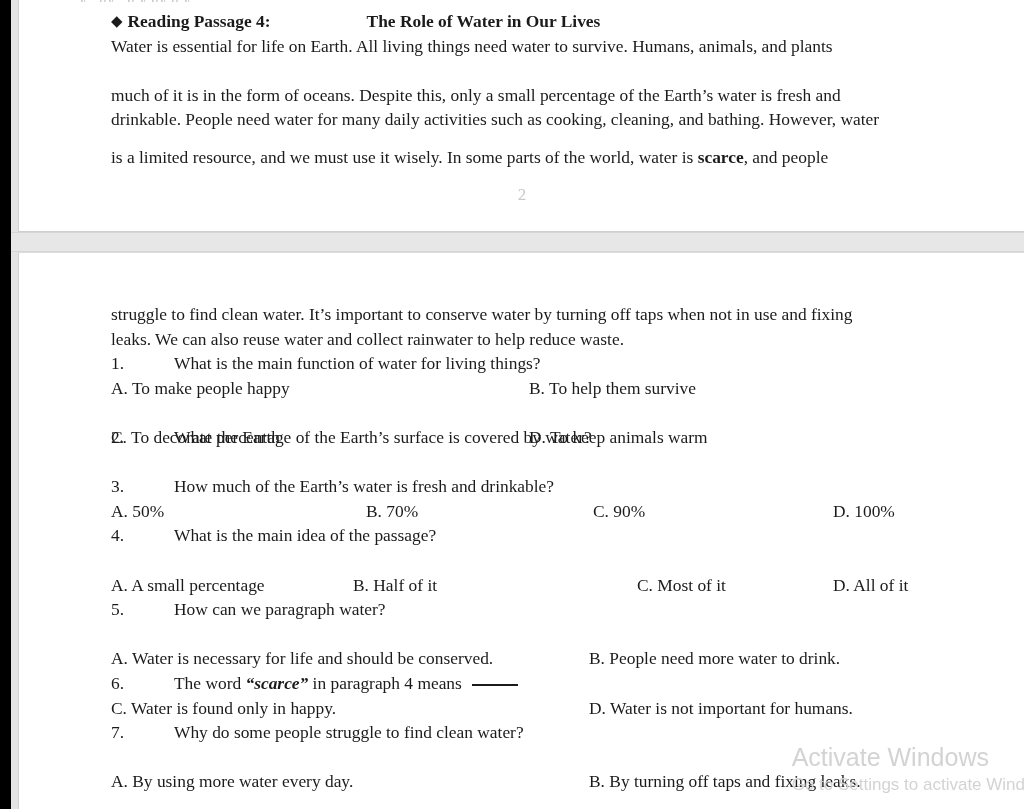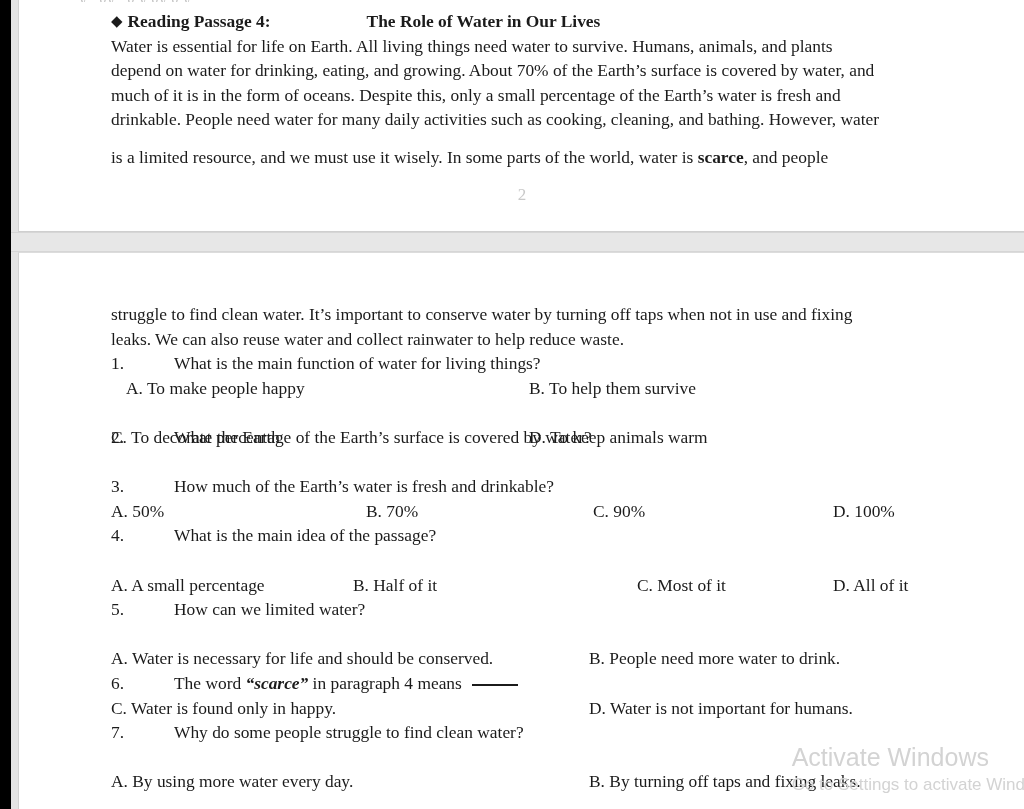--- a/index.html
+++ b/index.html
@@ -178,40 +178,39 @@
 
   <div class="page page-one">
 
     <div class="clipped-top">y  ,  gy   ,   g     y   gy   g    y</div>
 
     <div class="doc-text passage-heading" style="top:12px;">
       <span class="diamond">◆</span><span>Reading Passage 4:</span><span class="heading-title">The Role of Water in Our Lives</span>
     </div>
 
     <div class="doc-text body-line" style="top:36.5px;">Water is essential for life on Earth. All living things need water to survive. Humans, animals, and plants</div>
-    <div class="doc-text body-line" style="top:61.1px;">depend on water for drinking, eating, and growing. About 70% of the Earth’s surface is covered by water, and</div>
     <div class="doc-text body-line" style="top:85.7px;">much of it is in the form of oceans. Despite this, only a small percentage of the Earth’s water is fresh and</div>
     <div class="doc-text body-line" style="top:110.3px;">drinkable. People need water for many daily activities such as cooking, cleaning, and bathing. However, water</div>
     <div class="doc-text body-line" style="top:148px;"><span>is a limited resource, and we must use it wisely. In some parts of the world, water is </span><b>scarce</b><span>, and people</span></div>
 
     <div class="page-number" style="top:188px;">2</div>
   </div>
 
   <div class="page-gap"></div>
 
   <div class="page page-two">
 
     <div class="doc-text" style="top:49px;">struggle to find clean water. It’s important to conserve water by turning off taps when not in use and fixing</div>
     <div class="doc-text" style="top:73.6px;">leaks. We can also reuse water and collect rainwater to help reduce waste.</div>
 
     <div class="doc-text q-line" style="top:98.2px;">
       <span class="q-num">1.</span><span>What is the main function of water for living things?</span>
     </div>
     <div class="doc-text opt-row" style="top:122.8px; left:0; width:1006px;">
-      <span class="opt" style="left:107px;">A. To make people happy</span>
+      <span class="opt" style="left:92px;">A. To make people happy</span>
       <span class="opt" style="left:510px;">B. To help them survive</span>
     </div>
     <div class="doc-text opt-row" style="top:147.4px; left:0; width:1006px;">
       <span class="opt" style="left:92px;">C. To decorate the Earth</span>
       <span class="opt" style="left:510px;">D. To keep animals warm</span>
     </div>
 
     <div class="doc-text q-line" style="top:172px;">
       <span class="q-num">2.</span><span>What percentage of the Earth’s surface is covered by water?</span>
     </div>
@@ -238,21 +237,21 @@
     <div class="doc-text opt-row" style="top:295px; left:0; width:1006px;">
       <span class="opt" style="left:92px;">A. Water is necessary for life and should be conserved.</span>
       <span class="opt" style="left:570px;">B. People need more water to drink.</span>
     </div>
     <div class="doc-text opt-row" style="top:319.6px; left:0; width:1006px;">
       <span class="opt" style="left:92px;">C. Water is found only in happy.</span>
       <span class="opt" style="left:570px;">D. Water is not important for humans.</span>
     </div>
 
     <div class="doc-text q-line" style="top:344.2px;">
-      <span class="q-num">5.</span><span>How can we limited water?</span>
+      <span class="q-num">5.</span><span>How can we paragraph water?</span>
     </div>
     <div class="doc-text opt-row" style="top:368px; left:0; width:812px;">
       <span class="opt" style="left:92px;">A. By using more water every day.</span>
       <span class="opt" style="left:570px;">B. By turning off taps and fixing leaks.</span>
     </div>
 
     <div class="doc-text q-line" style="top:418px;">
       <span class="q-num">6.</span><span>The word </span><span class="scarce-italic">“scarce”</span><span> in paragraph 4 means </span><span class="blank-ul"></span>
     </div>
 

